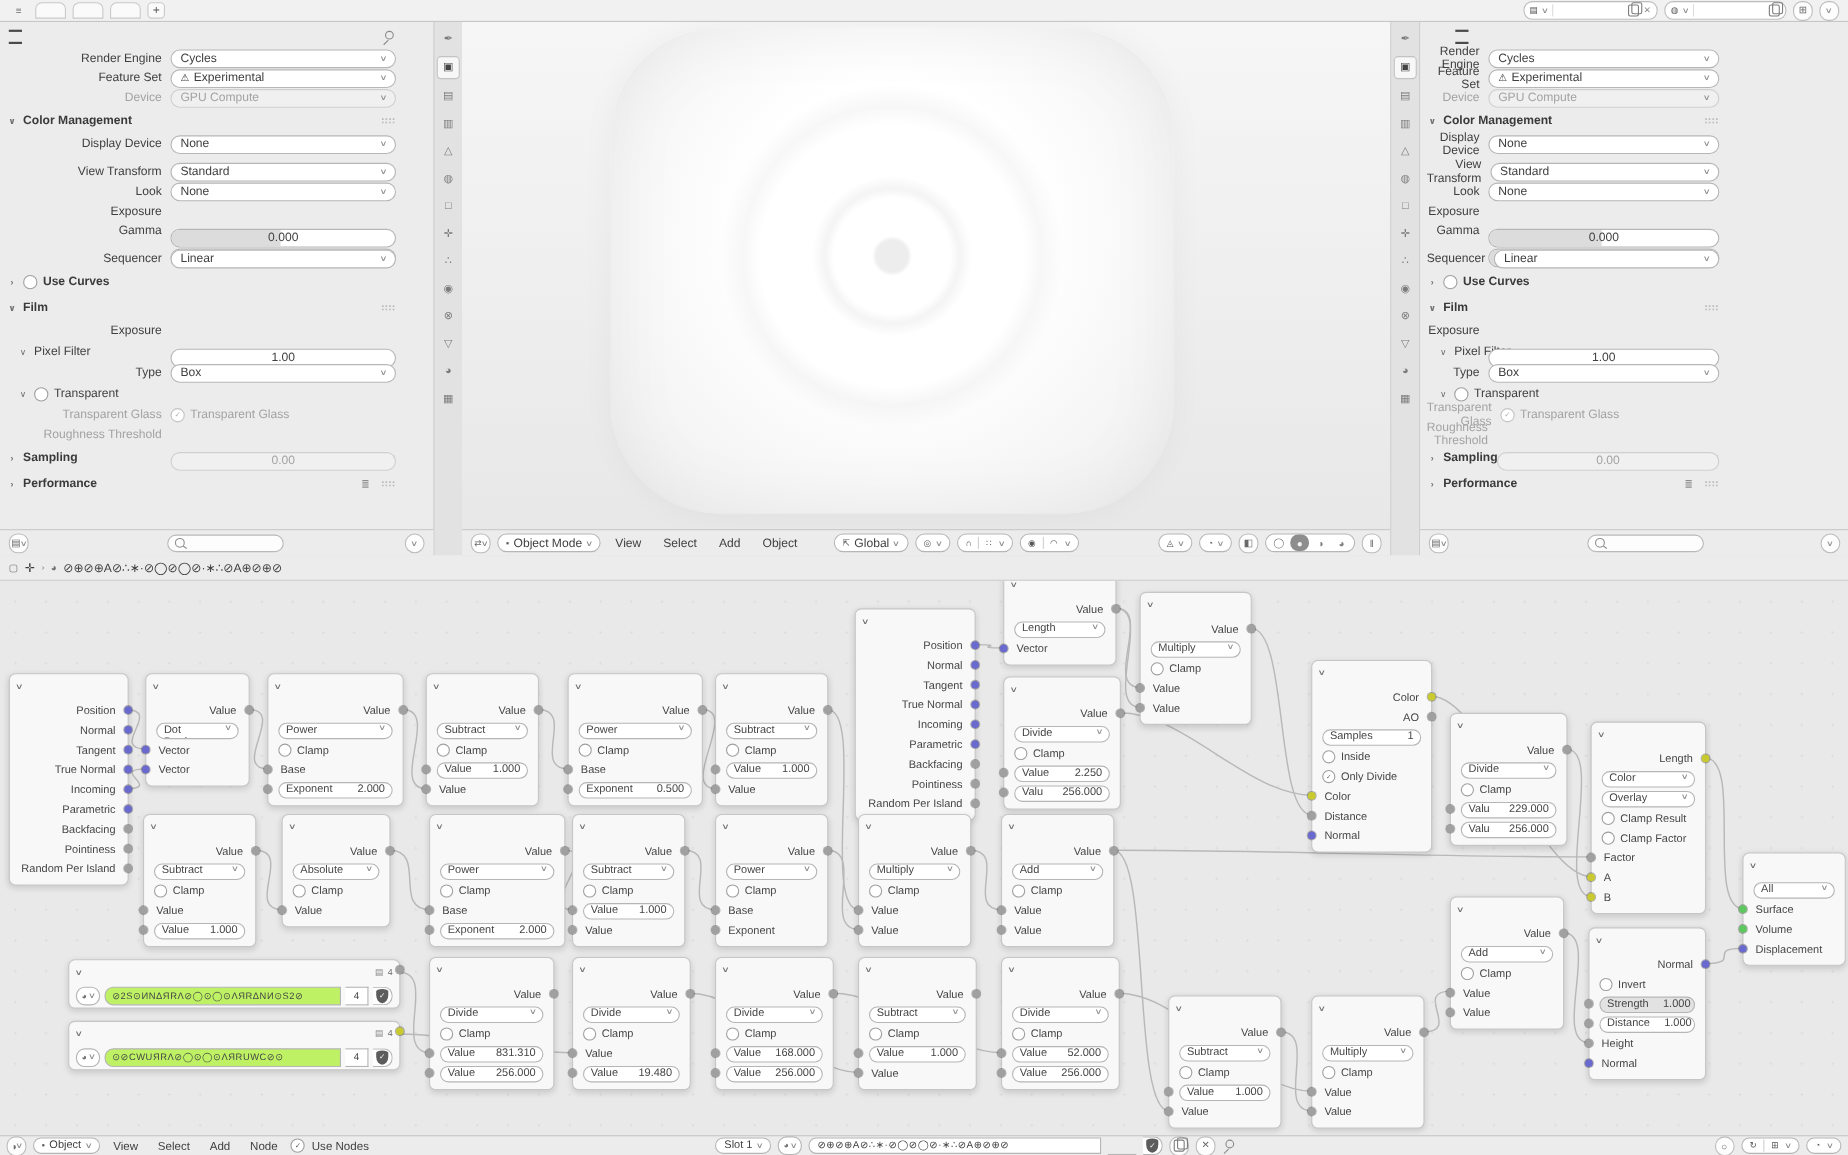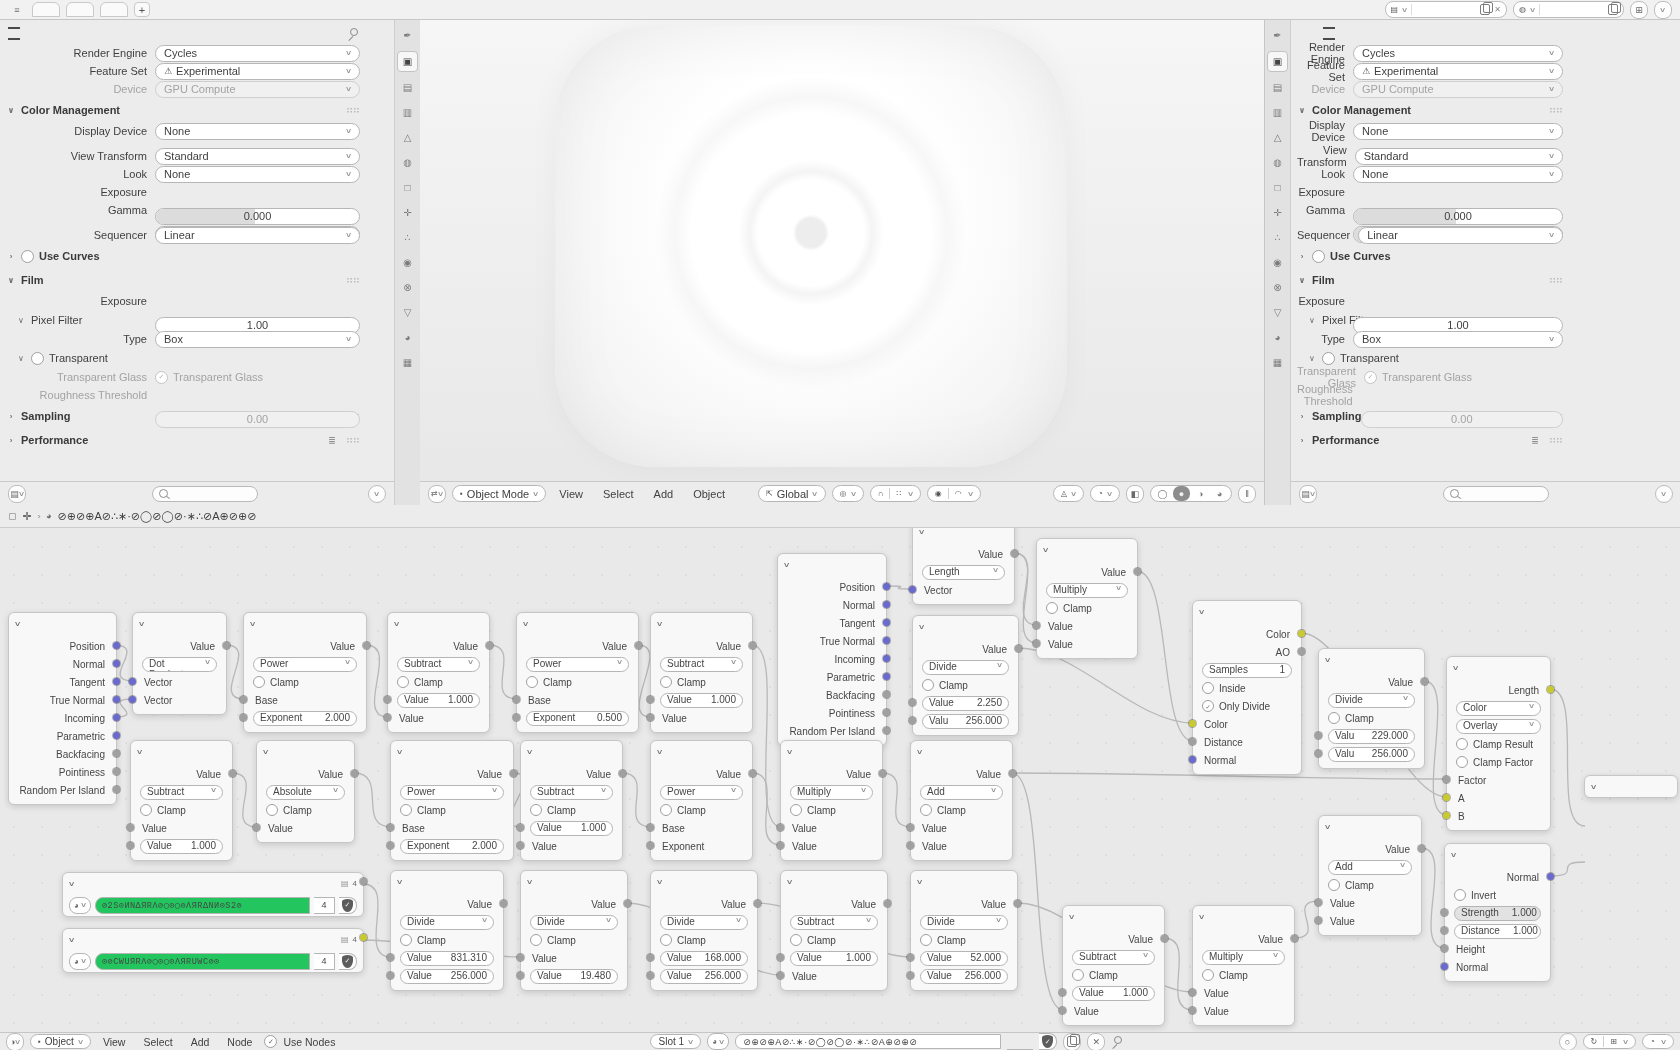--- a/index.html
+++ b/index.html
@@ -123,22 +123,22 @@
   .sc-g{background:#a0a0a0;} .sc-v{background:#6a6ace;} .sc-y{background:#c9c930;} .sc-grn{background:#5fc75f;}
   .wsel,.wfld{flex:1;height:13px;border:1px solid #b5b5b5;border-radius:8px;background:#fff;
         display:flex;align-items:flex-start;padding:0 6px;gap:13px;position:relative;overflow:hidden;}
   .wsel .sl{flex:1;} 
   .wfld .fl{flex:1;position:relative;} .wfld .fv{position:relative;}
   .wfld.fill{background:#e2e2e2;}
   .nrow .wchk{width:10px;height:10px;font-size:6px;}
   .namebar{display:flex;align-items:center;gap:4px;height:22px;padding:0 6px;}
   .matpill{display:inline-flex;align-items:center;gap:2px;height:15px;border:1px solid #b5b5b5;border-radius:8px;
            background:#fff;padding:0 4px;font-size:8px;color:#6f6f6f;}
-  .namefield{flex:1;height:15px;border:1px solid #b5b5b5;border-radius:8px 0 0 8px;background:#22c55e;
-             display:flex;align-items:center;padding:0 6px;font-size:8.5px;letter-spacing:.5px;overflow:hidden;font-family:Liberation Mono, monospace;}
+  .namefield{flex:1;height:15px;border:1px solid #b5b5b5;border-radius:8px 0 0 8px;background:#bef264;
+             display:flex;align-items:center;padding:0 6px;font-size:8.5px;letter-spacing:.5px;overflow:hidden;}
   .countbox{width:20px;height:15px;border:1px solid #b5b5b5;border-left:none;background:#fff;
             display:flex;align-items:center;justify-content:center;font-size:9px;}
   .shield{width:11px;height:13px;background:#5c5c5c;border-radius:50% 50% 50% 50%/18% 18% 58% 58%;
           display:inline-flex;align-items:center;justify-content:center;color:#f2f2f2;font-size:7px;flex:none;}
   .shield::after{content:"✓";}
   .shieldbox{height:15px;border:1px solid #b5b5b5;border-left:none;border-radius:0 8px 8px 0;background:#fff;
              display:inline-flex;align-items:center;padding:0 3px;}
   .icopy{position:relative;width:8px;height:9px;border:1px solid #7d7d7d;border-radius:2px;background:#fff;flex:none;}
   .icopy::before{content:"";position:absolute;left:2px;top:-3px;width:8px;height:9px;border:1px solid #7d7d7d;
                  border-radius:2px;}
@@ -1101,20 +1101,40 @@
             <div class="nrow">
               <span class="sock l sc-y"></span>
               <span class="ilbl">B</span>
             </div>
           </div>
         </div>
         <div class="node" style="left: 1584px; top: 270px; width: 92px;">
           <div class="nh">
             <span class="chev">∨</span>
           </div>
+          <div class="nb">
+            <div class="nrow">
+              <span class="wsel">
+                <span class="sl">All</span>
+                <span class="chev2">∨</span>
+              </span>
+            </div>
+            <div class="nrow">
+              <span class="sock l sc-grn"></span>
+              <span class="ilbl">Surface</span>
+            </div>
+            <div class="nrow">
+              <span class="sock l sc-grn"></span>
+              <span class="ilbl">Volume</span>
+            </div>
+            <div class="nrow">
+              <span class="sock l sc-v"></span>
+              <span class="ilbl">Displacement</span>
+            </div>
+          </div>
         </div>
         <div class="node" style="left: 1318px; top: 310px; width: 102px;">
           <div class="nh">
             <span class="chev">∨</span>
           </div>
           <div class="nb">
             <div class="nrow r-out">
               <span class="olbl">Value</span>
               <span class="sock r sc-g"></span>
             </div>

